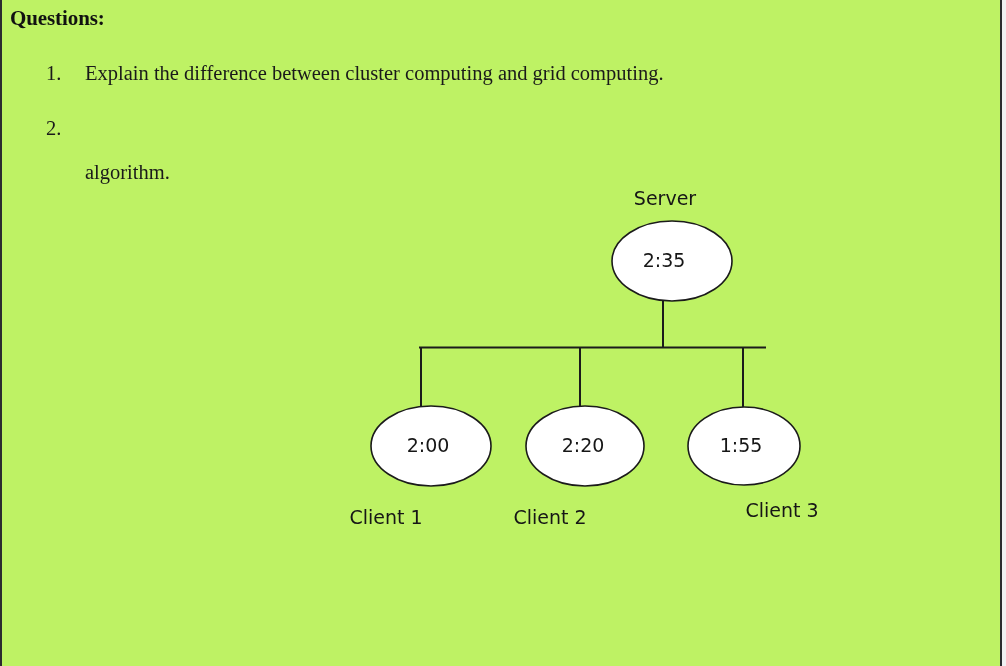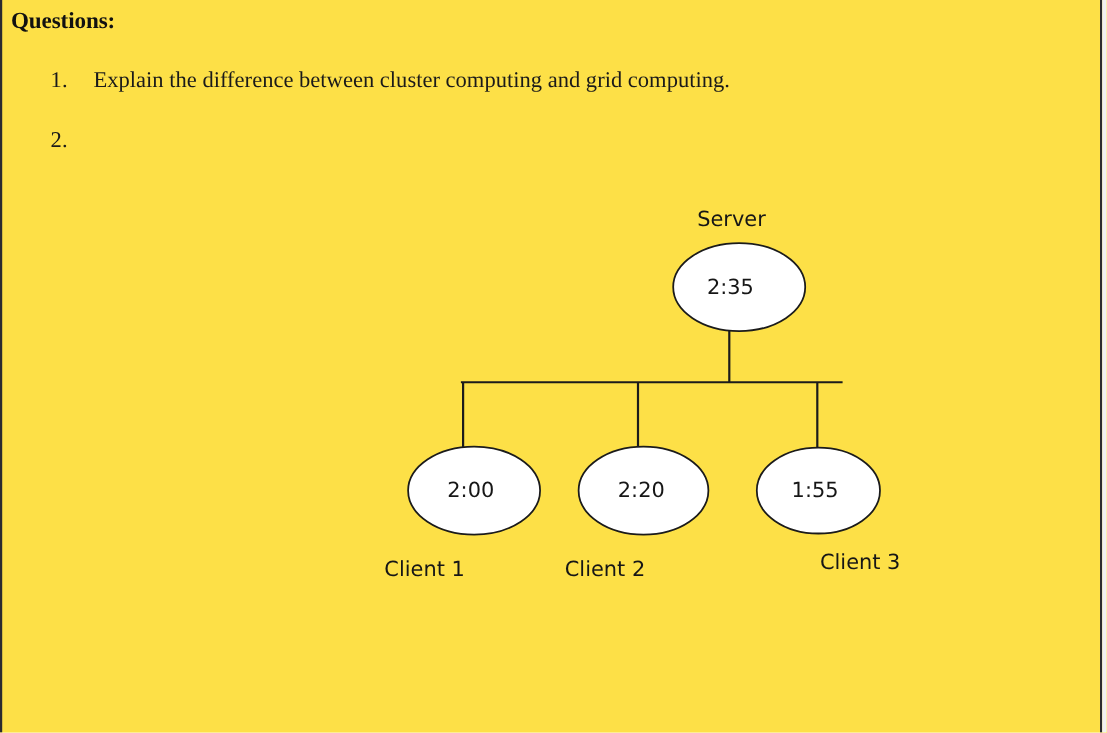--- a/index.html
+++ b/index.html
@@ -15,21 +15,21 @@
     overflow: hidden;
     position: relative;
   }
 
   
   #page {
     position: absolute;
     left: 0; top: 0;
     width: 1006px;
     height: 666px;
-    background: #fde047;
+    background: #bef264;
   }
   .page-edge-left {
     position: absolute;
     left: 0px; top: 0px;
     width: 1.5px; height: 666px;
     background: #2b2b2f;
   }
   .page-edge-right {
     position: absolute;
     left: 1000px; top: 0px;
@@ -134,20 +134,21 @@
   <div class="page-margin-right"></div>
 
   <div class="doc-body">
 
     <div class="heading">Questions:</div>
 
     <div class="q-num" id="q1-num">1.</div>
     <div class="q-text nojust" id="q1-text">Explain the difference between cluster computing and grid computing.</div>
 
     <div class="q-num" id="q2-num">2.</div>
+    <div class="q-text nojust" id="q2-text-2">algorithm.</div>
 
   </div>
 
   <div class="diagram">
     <svg width="1006" height="666" viewBox="0 0 1006 666" xmlns="http://www.w3.org/2000/svg">
 
       <text x="621" y="205" text-anchor="middle" class="node-label">Server</text>
 
       <ellipse cx="628" cy="261" rx="60" ry="40" class="node-ellipse"></ellipse>
       <text x="620" y="267" text-anchor="middle" class="node-time">2:35</text>

